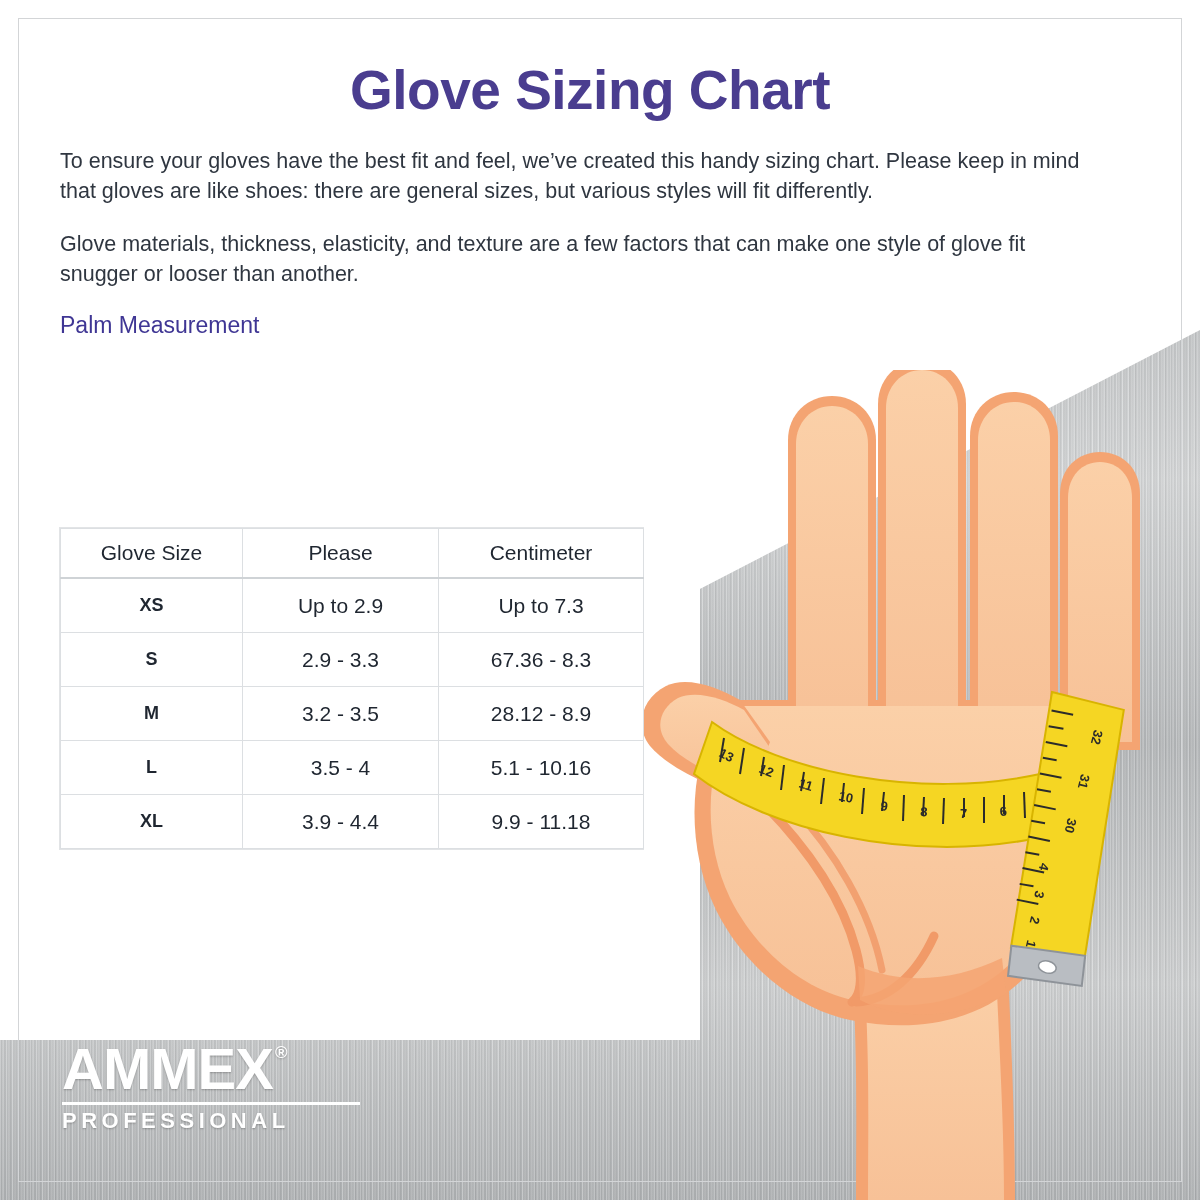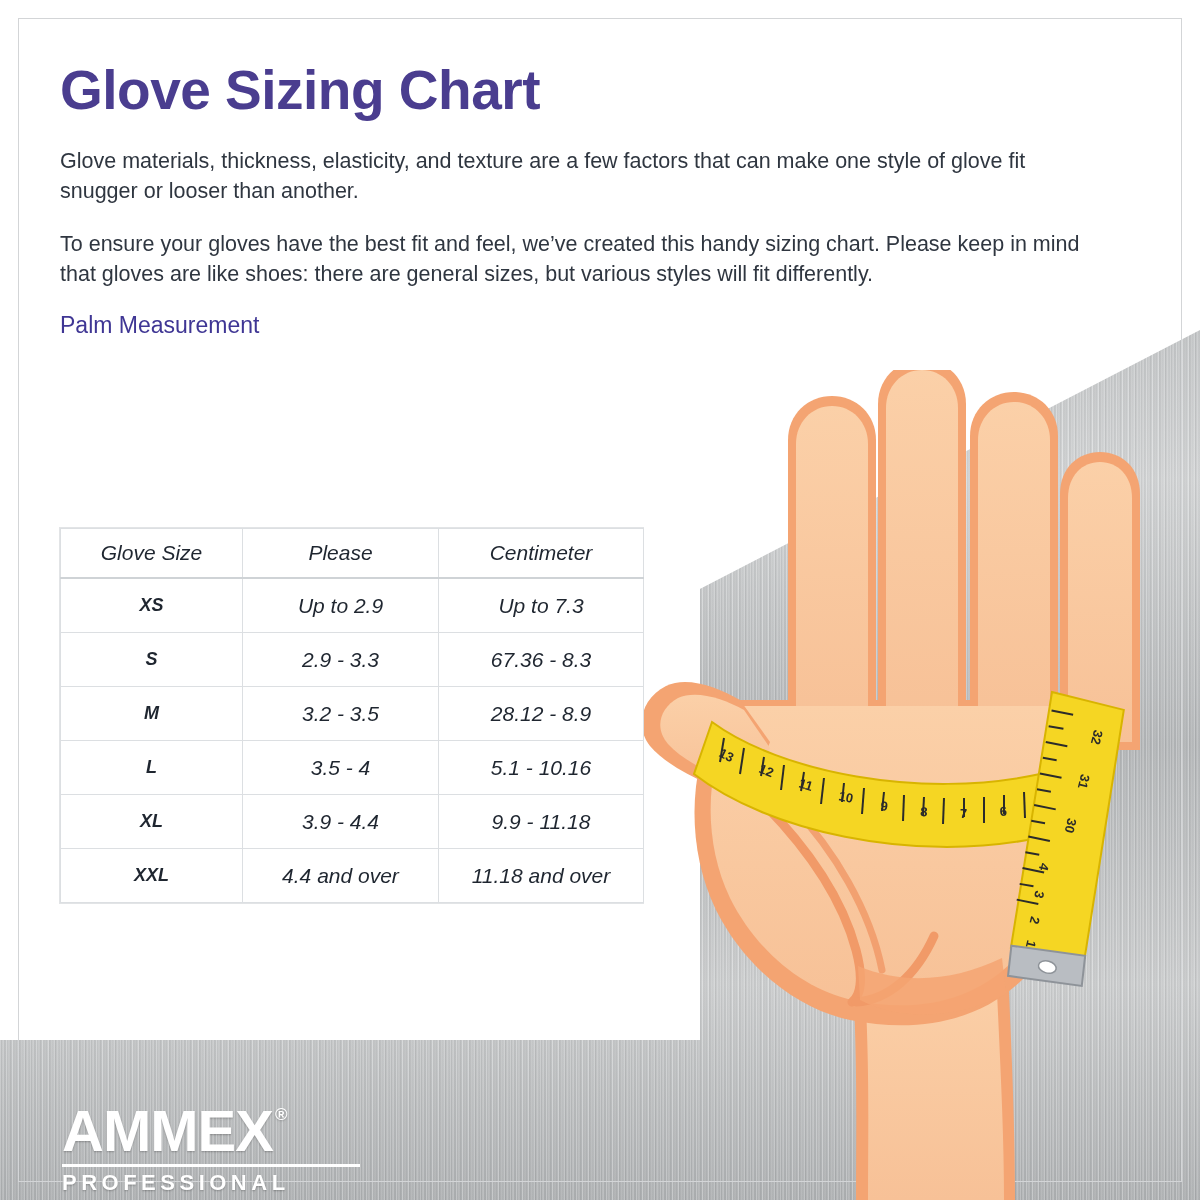--- a/index.html
+++ b/index.html
@@ -88,20 +88,21 @@
     width: 1060px;
     z-index: 5;
   }
   h1.title {
     margin: 0 0 26px 0;
     font-size: 55px;
     line-height: 1.05;
     font-weight: bold;
     color: #4a3d8f;
     letter-spacing: -0.5px;
+    text-align: center;
   }
   p.para {
     margin: 0 0 22px 0;
     font-size: 21.5px;
     line-height: 1.42;
     color: #2f3640;
     max-width: 1040px;
   }
   p.para.second {
     max-width: 1040px;
@@ -134,21 +135,20 @@
     table-layout: fixed;
   }
   table.sizing th, table.sizing td {
     border: 1px solid #dcdfe2;
     text-align: center;
     color: #1f2630;
     font-size: 21px;
     padding: 0;
     height: 53px;
     vertical-align: middle;
-    font-style: italic;
   }
   table.sizing th {
     font-weight: normal;
     font-size: 21px;
     height: 48px;
     border-bottom: 2px solid #cfd3d6;
   }
   table.sizing td.size-col {
     font-weight: bold;
     font-size: 18px;
@@ -164,21 +164,21 @@
     top: 370px;
     width: 600px;
     height: 830px;
     z-index: 4;
   }
 
   
   .logo {
     position: absolute;
     left: 62px;
-    top: 1102px;
+    top: 1040px;
     z-index: 7;
     color: #ffffff;
   }
   .logo .ammex {
     font-size: 58px;
     font-weight: bold;
     letter-spacing: -1px;
     line-height: 1;
     position: relative;
     display: inline-block;
@@ -326,22 +326,22 @@
         </g>
 
         <path d="M22,256 L96,248 L100,278 L26,286 Z" fill="#b9bdc2" stroke="#8e9399" stroke-width="2"></path>
         <ellipse cx="62" cy="268" rx="9" ry="6" fill="#ffffff" stroke="#8e9399" stroke-width="1.5"></ellipse>
       </g>
     </svg>
   </div>
 
   <div class="content">
     <h1 class="title">Glove Sizing Chart</h1>
+    <p class="para">To ensure your gloves have the best fit and feel, we’ve created this handy sizing chart. Please keep in mind that gloves are like shoes: there are general sizes, but various styles will fit differently.</p>
     <p class="para second">Glove materials, thickness, elasticity, and texture are a few factors that can make one style of glove fit snugger or looser than another.</p>
-    <p class="para">To ensure your gloves have the best fit and feel, we’ve created this handy sizing chart. Please keep in mind that gloves are like shoes: there are general sizes, but various styles will fit differently.</p>
     <h2 class="subhead">Palm Measurement</h2>
   </div>
 
   <div class="table-wrap">
     <table class="sizing">
       <colgroup>
           <col class="c1">
           <col class="c2">
           <col class="c3">
         </colgroup>
@@ -371,25 +371,20 @@
         <tr>
           <td class="size-col">L</td>
           <td>3.5 - 4</td>
           <td>5.1 - 10.16</td>
         </tr>
         <tr>
           <td class="size-col">XL</td>
           <td>3.9 - 4.4</td>
           <td>9.9 - 11.18</td>
         </tr>
-        <tr>
-          <td class="size-col">XXL</td>
-          <td>4.4 and over</td>
-          <td>11.18 and over</td>
-        </tr>
       </tbody>
     </table>
   </div>
 
   <div class="logo">
     <div class="ammex"><span>AMMEX</span><span class="reg">®</span></div>
     <div class="rule"></div>
     <div class="pro">PROFESSIONAL</div>
   </div>
 

